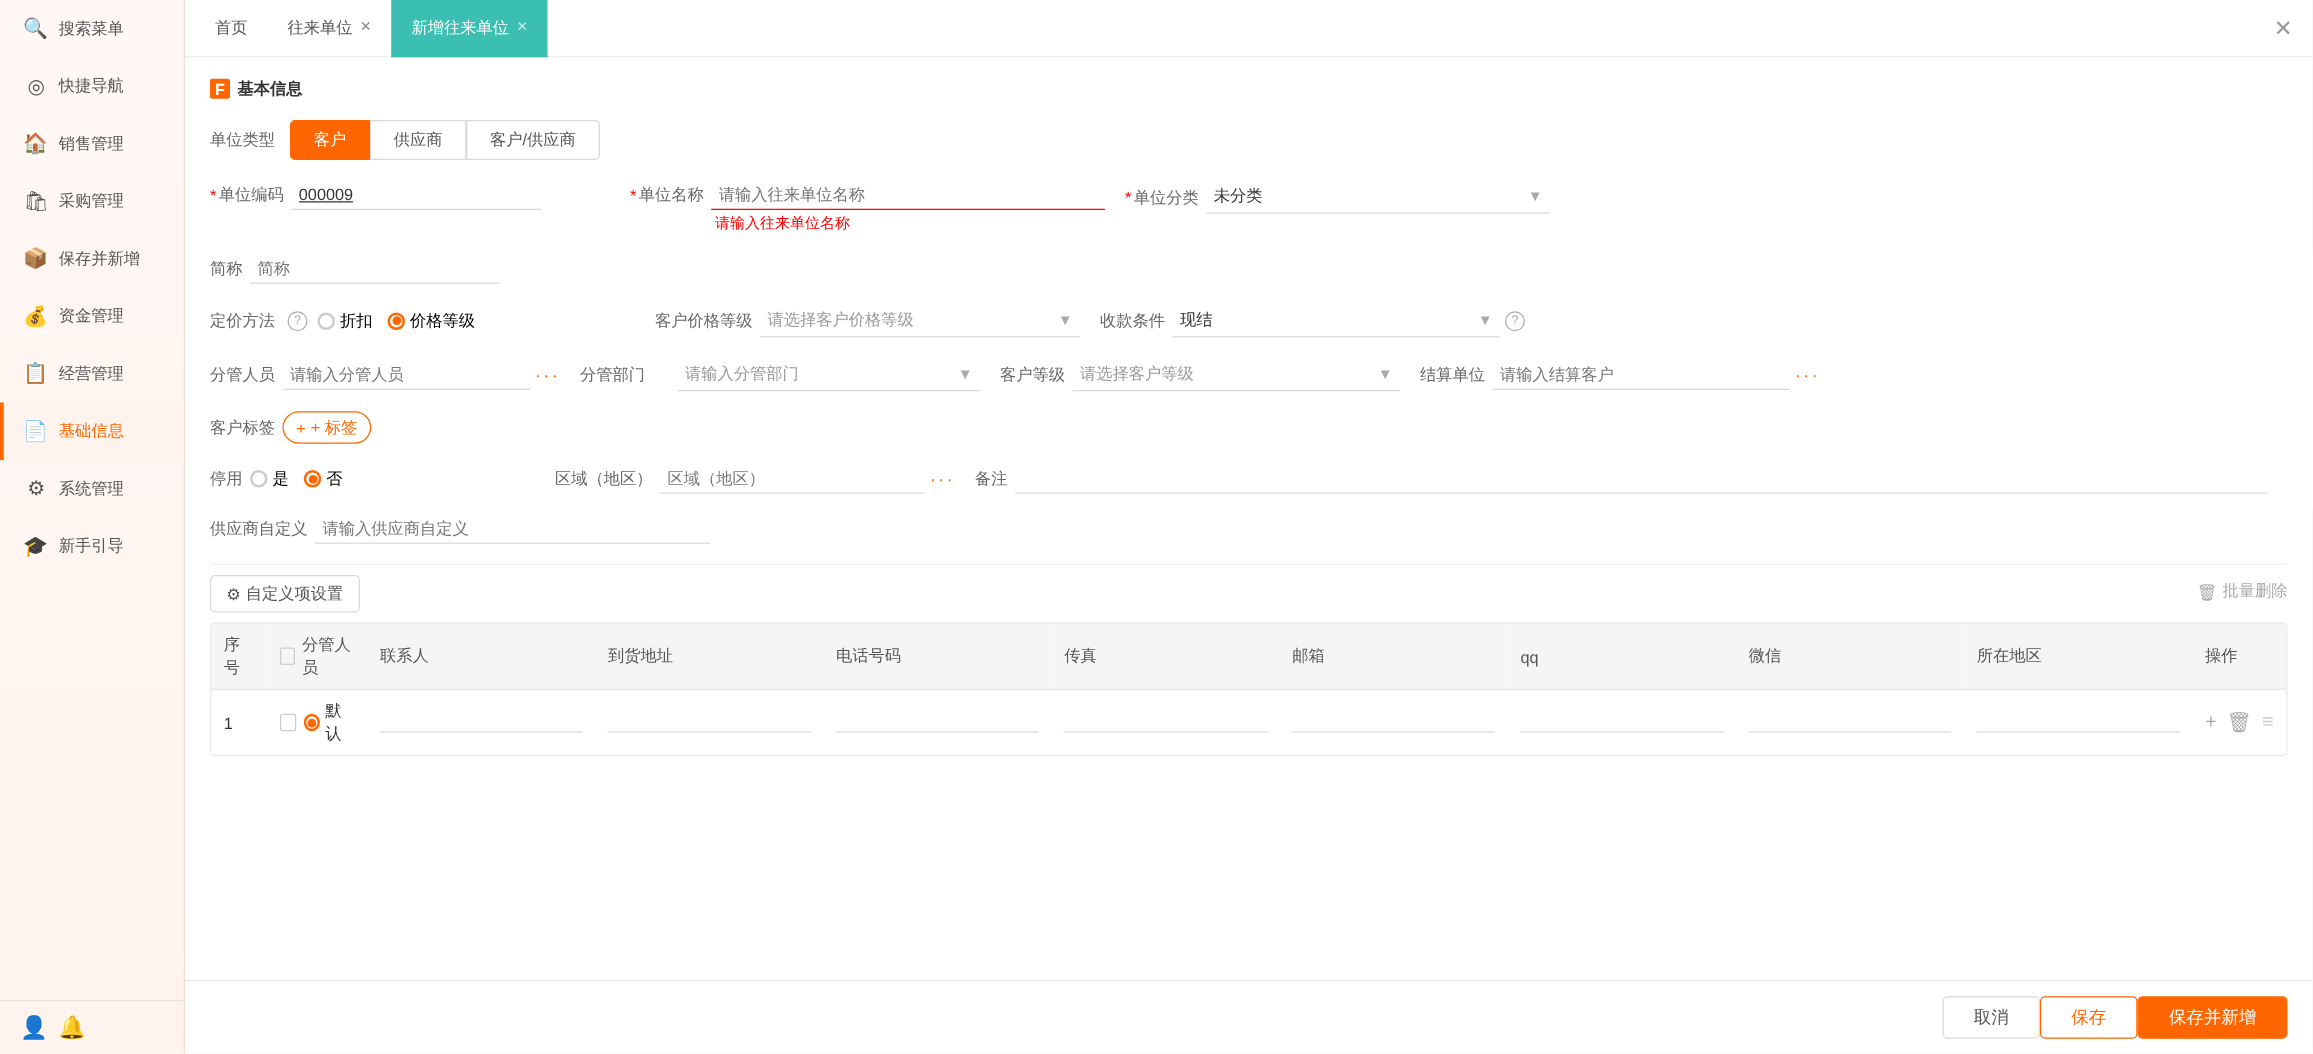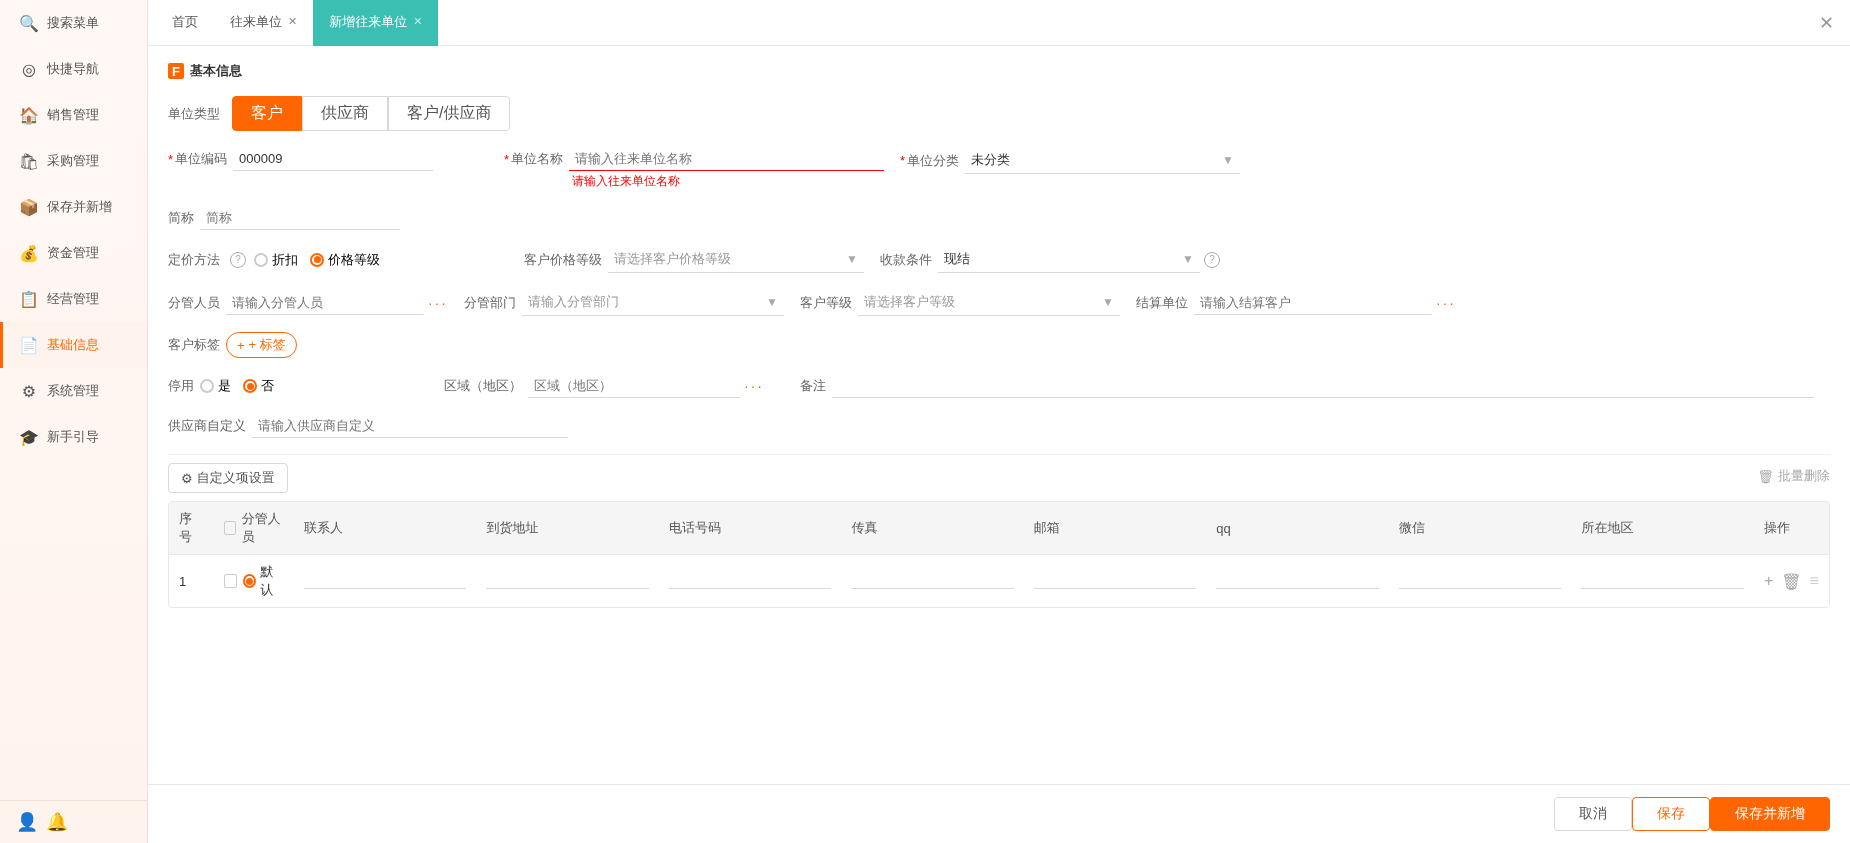--- a/index.html
+++ b/index.html
@@ -67,21 +67,21 @@
       display: flex; align-items: center; flex: 1; border-bottom: 1px solid #d9d9d9;
       padding: 4px 6px; cursor: pointer; color: #999;
     }
     .form-select .select-text { flex: 1; font-size: 13px; }
     .form-select .arrow { color: #aaa; font-size: 12px; }
     .select-filled { color: #333; }
 
     
     .type-buttons { display: flex; gap: 0; }
     .type-btn {
-      padding: 6px 18px; border: 1px solid #d9d9d9; cursor: pointer; font-size: 16px;
+      padding: 6px 18px; border: 1px solid #d9d9d9; cursor: pointer; font-size: 13px;
       background: #fff; color: #555;
     }
     .type-btn:first-child { border-radius: 4px 0 0 4px; }
     .type-btn:last-child { border-radius: 0 4px 4px 0; }
     .type-btn.active { background: #f60; color: #fff; border-color: #f60; }
 
     
     .radio-group { display: flex; align-items: center; gap: 12px; }
     .radio-item { display: flex; align-items: center; gap: 4px; cursor: pointer; }
     .radio-outer { width: 14px; height: 14px; border-radius: 50%; border: 2px solid #ccc; display: flex; align-items: center; justify-content: center; }
@@ -211,21 +211,21 @@
         <button class="type-btn">供应商</button>
         <button class="type-btn">客户/供应商</button>
       </div>
     </div>
 
     <div class="form-row" style="align-items:flex-start;">
 
       <div class="form-field" style="max-width:320px;">
         <span class="required-star">*</span>
         <span class="form-label">单位编码</span>
-        <input class="form-input" type="text" style="max-width: 200px;" value="000009">
+        <input class="form-input" type="text" style="max-width: 200px; text-decoration: underline;" value="000009">
       </div>
 
       <div class="form-field" style="max-width:380px; flex-direction:column; align-items:flex-start;">
         <div style="display:flex; align-items:center; width:100%;">
           <span class="required-star">*</span>
           <span class="form-label">单位名称</span>
           <input class="form-input error" type="text" style="flex: 1 1 0%; border-bottom-color: red;" placeholder="请输入往来单位名称">
         </div>
         <div class="error-text" style="margin-left:68px;">请输入往来单位名称</div>
       </div>
@@ -285,21 +285,21 @@
     </div>
 
     <div class="form-row">
 
       <div class="form-field" style="max-width:280px;">
         <span class="form-label">分管人员</span>
         <input class="form-input" type="text" style="flex: 1 1 0%;" placeholder="请输入分管人员">
         <span class="more-btn">···</span>
       </div>
 
-      <div class="form-field" style="max-width:320px;">
+      <div class="form-field" style="max-width:320px;gap:20px;">
         <span class="form-label">分管部门</span>
         <div class="form-select" style="flex:1;">
           <span class="select-text">请输入分管部门</span>
           <span class="arrow">▼</span>
         </div>
       </div>
 
       <div class="form-field" style="max-width:320px;">
         <span class="form-label">客户等级</span>
         <div class="form-select" style="flex:1;">
@@ -342,21 +342,21 @@
           </div>
         </div>
       </div>
 
       <div class="form-field" style="max-width:320px;">
         <span class="form-label">区域（地区）</span>
         <input class="form-input" type="text" style="flex: 1 1 0%;" placeholder="区域（地区）">
         <span class="more-btn">···</span>
       </div>
 
-      <div class="form-field" style="flex:2;margin-left:20px;">
+      <div class="form-field" style="flex:2;">
         <span class="form-label">备注</span>
         <input class="form-input" type="text" style="flex: 1 1 0%;">
       </div>
     </div>
 
     <div class="form-row">
       <div class="form-field" style="max-width:400px;">
         <span class="form-label">供应商自定义</span>
         <input class="form-input" type="text" style="flex: 1 1 0%;" placeholder="请输入供应商自定义">
       </div>

